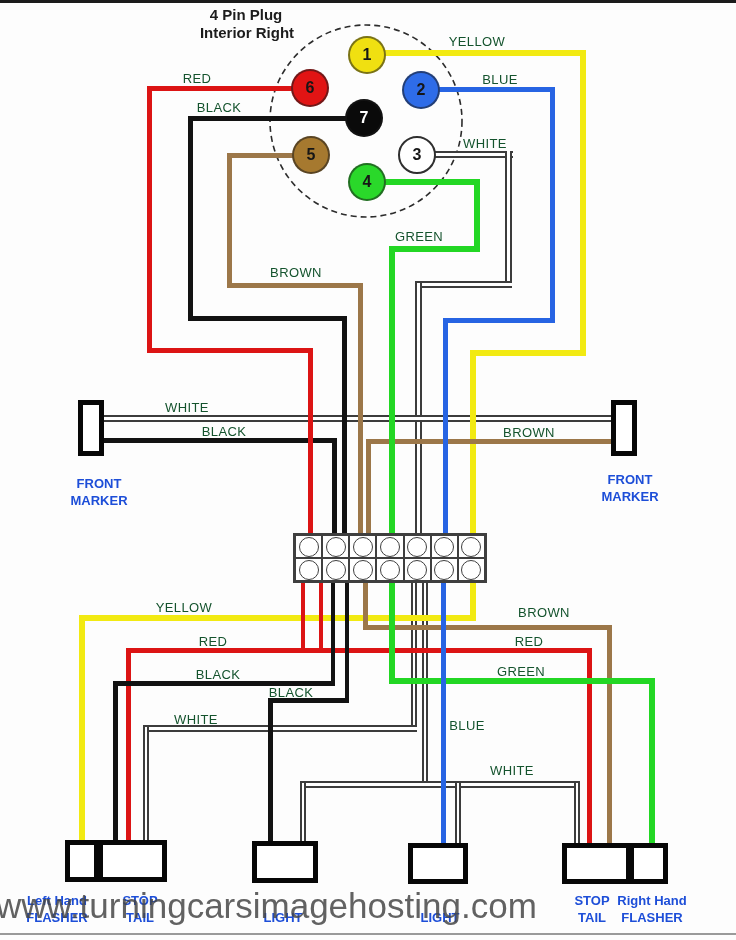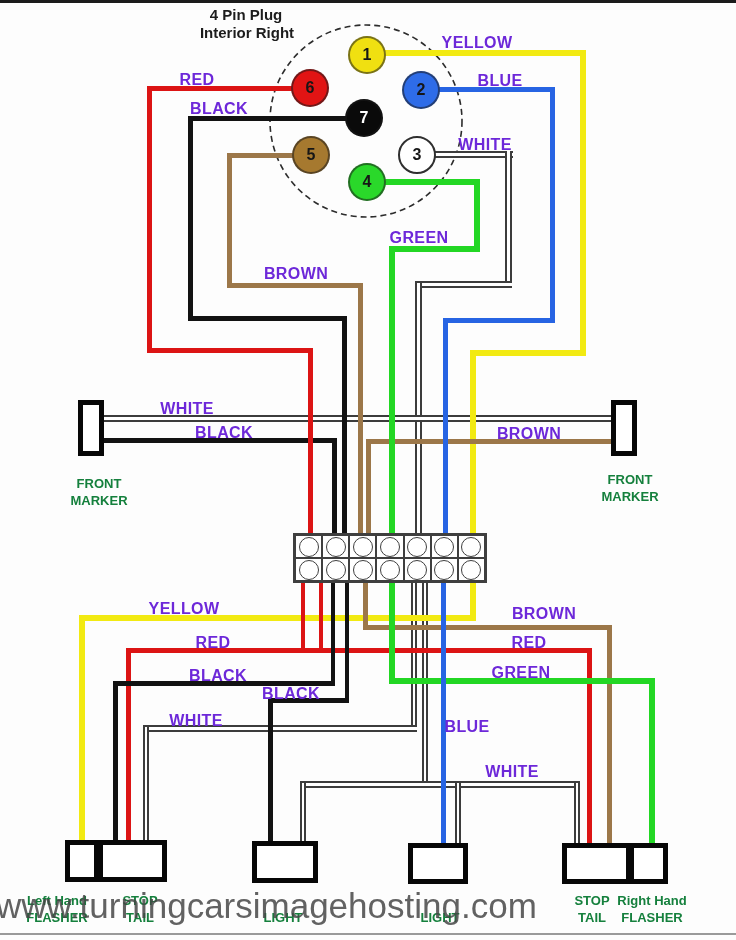--- a/index.html
+++ b/index.html
@@ -7,23 +7,23 @@
   #canvas{position:relative;width:736px;height:940px;background:#fdfdfd;overflow:hidden;
           font-family:"Liberation Sans",sans-serif;}
   .wire{position:absolute;z-index:2;}
   .c-red{background:var(--red);}   .c-black{background:var(--black);}
   .c-brown{background:var(--brown);} .c-yellow{background:var(--yellow);}
   .c-blue{background:var(--blue);}  .c-green{background:var(--green);}
   .wwh{position:absolute;z-index:1;background:var(--white);border-top:2px solid var(--outline);border-bottom:2px solid var(--outline);}
   .wwv{position:absolute;z-index:1;background:var(--white);border-left:2px solid var(--outline);border-right:2px solid var(--outline);}
   .z3{z-index:3;} .z4{z-index:4;}
   .lab{position:absolute;z-index:6;transform:translateX(-50%);white-space:nowrap;
-       font-weight:bold;font-size:16px;letter-spacing:.4px;color:#6d28d9;}
+       font-weight:normal;font-size:13px;letter-spacing:.4px;color:#14532d;}
   .lab2{position:absolute;z-index:6;transform:translateX(-50%);text-align:center;
-        font-weight:bold;font-size:13px;line-height:17px;color:#15803d;white-space:nowrap;}
+        font-weight:bold;font-size:13px;line-height:17px;color:#1d4ed8;white-space:nowrap;}
   .box{position:absolute;z-index:4;background:#fff;border:5px solid #070707;}
   .pin{position:absolute;z-index:5;width:38px;height:38px;border-radius:50%;
        border:2px solid rgba(25,25,25,.55);display:flex;align-items:center;justify-content:center;
        font-weight:bold;font-size:16px;color:#161616;}
   #plug-circle{position:absolute;left:267px;top:22px;z-index:0;}
   #conn-block{position:absolute;z-index:4;left:293px;top:533px;width:194px;height:50px;
               background:#fff;border:2px solid #3f3f3f;display:grid;
               grid-template-columns:repeat(7,1fr);grid-template-rows:repeat(2,1fr);}
   .cell{border:1px solid #3f3f3f;display:flex;align-items:center;justify-content:center;}
   .hole{width:20px;height:20px;border-radius:50%;border:1.5px solid #3f3f3f;background:#fff;}

